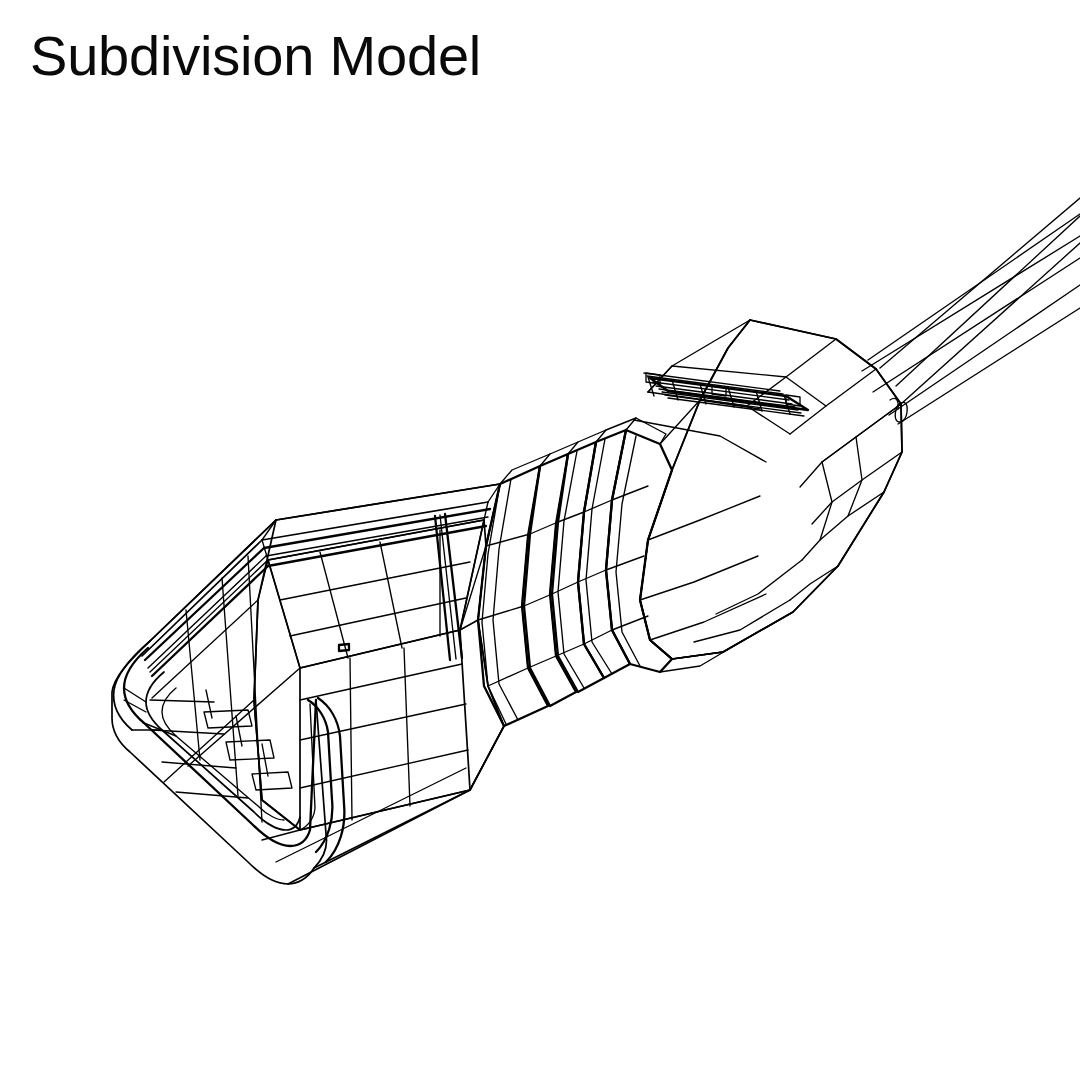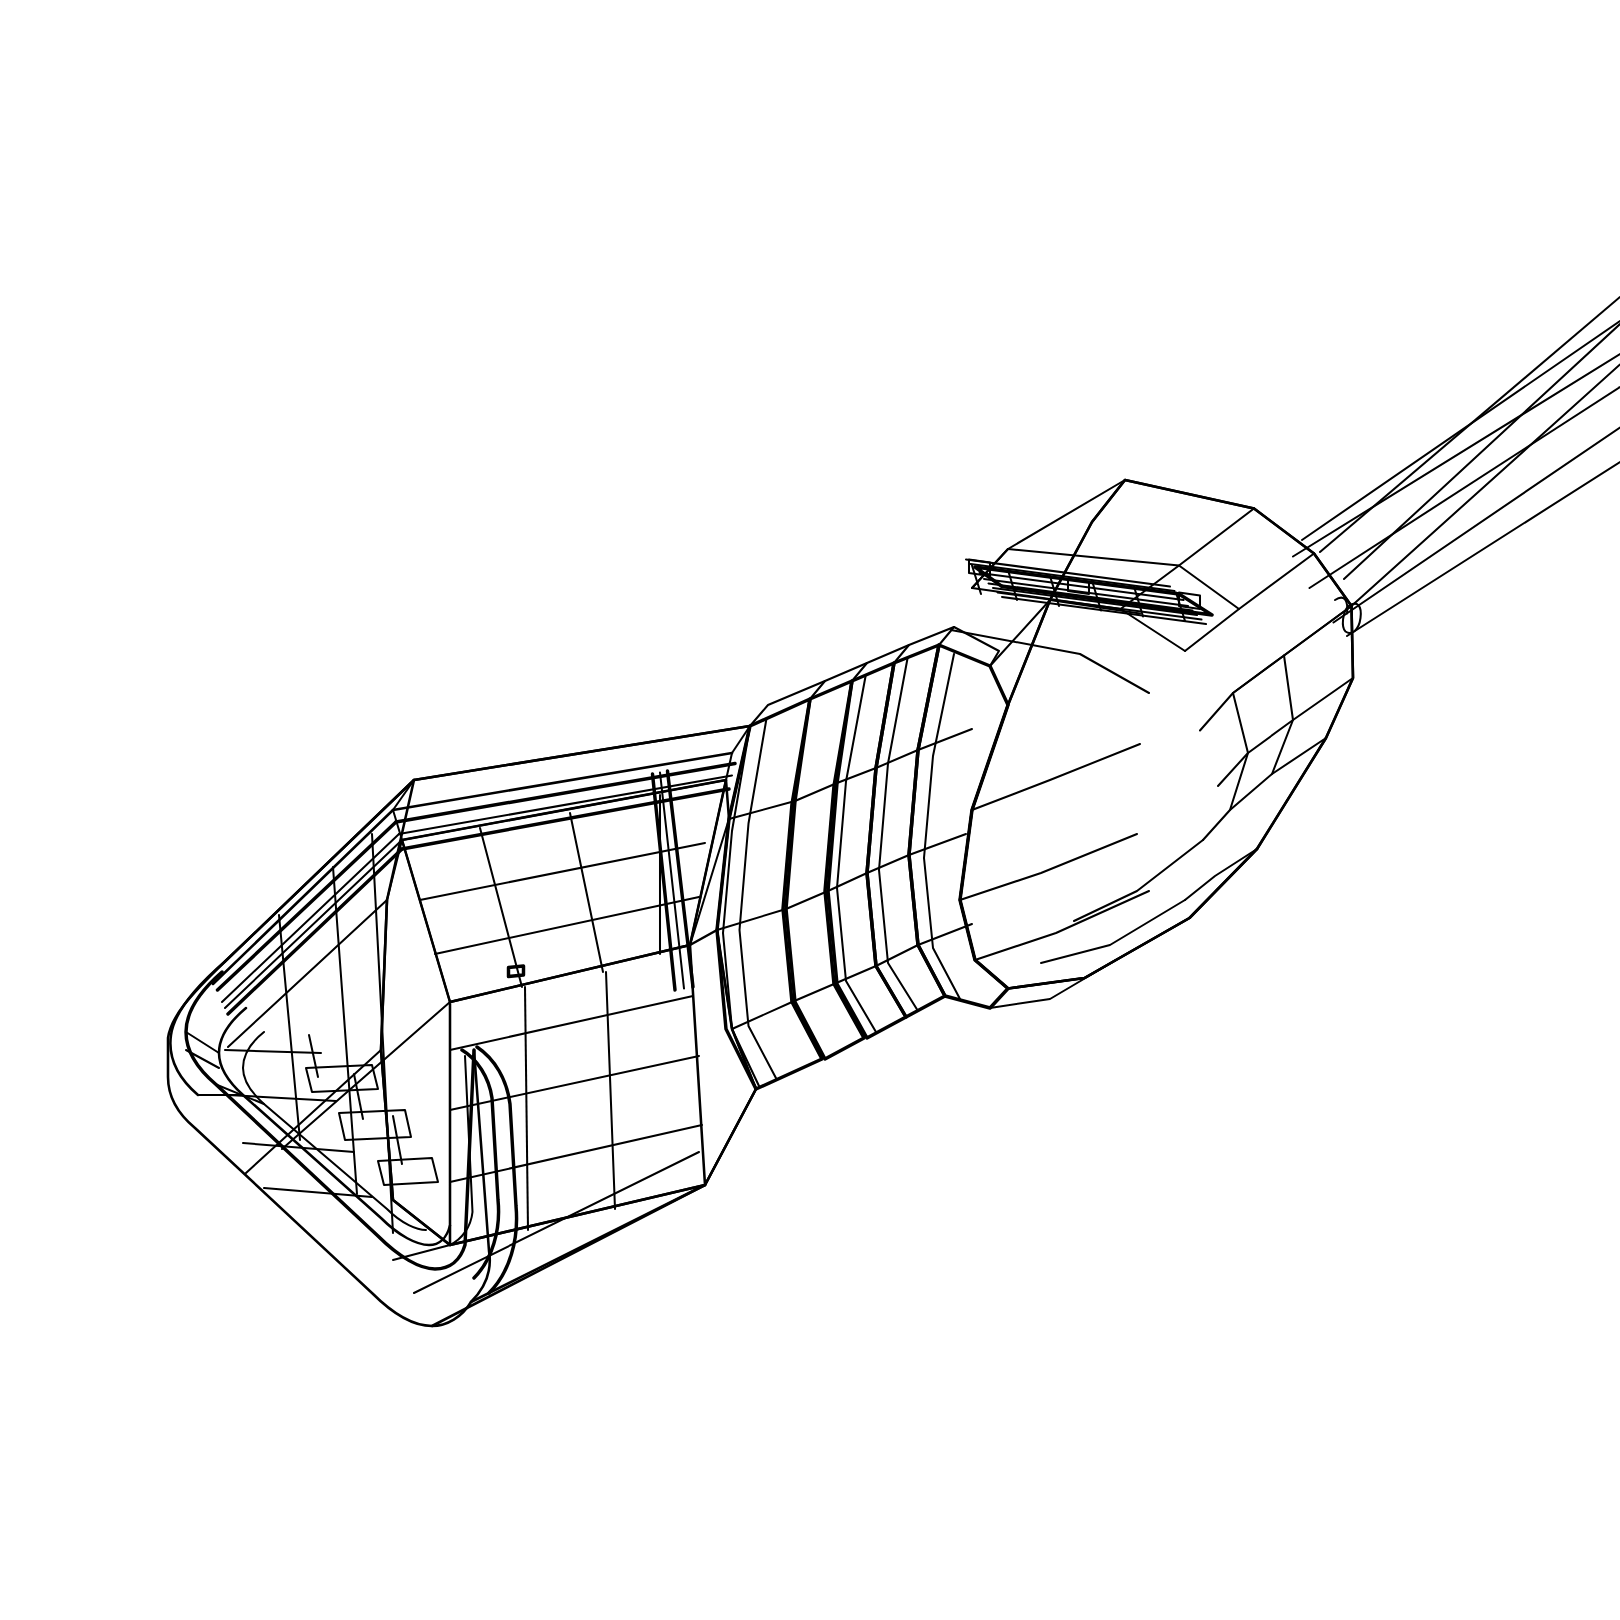--- a/index.html
+++ b/index.html
@@ -59,20 +59,21 @@
     stroke-width: 2.3;
     stroke-linecap: round;
     stroke-linejoin: round;
   }
 </style>
 </head>
 <body>
 
 <div id="stage">
 
+  <div id="title">Subdivision Model</div>
 
   <div id="viewport">
     <svg class="wire" viewBox="0 0 1080 1080">
 
       <g>
         <path class="wf-thin" d="M901 404 L1080 243"></path>
         <path class="wf-thin" d="M896 386 L1080 216"></path>
         <path class="wf-thin" d="M880 368 L1080 198"></path>
         <path class="wf-thin" d="M868 360 L1080 214"></path>
         <path class="wf-thin" d="M873 392 L1080 258"></path>

